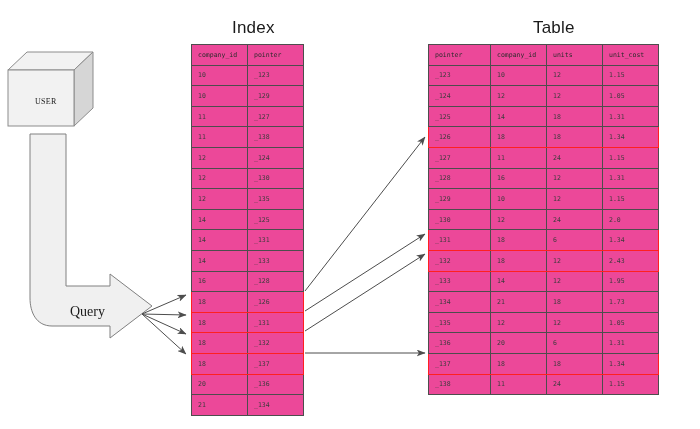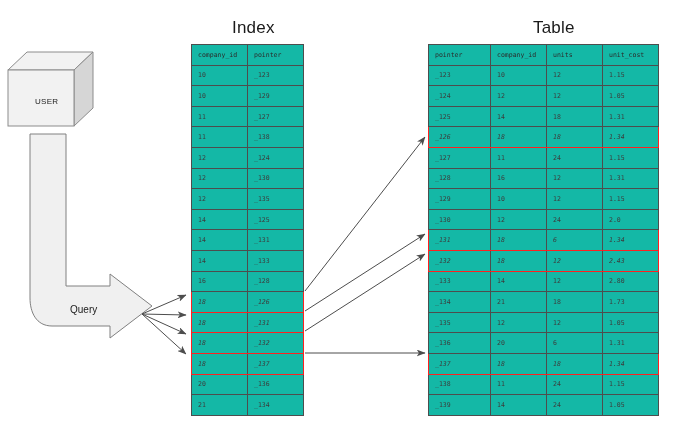--- a/index.html
+++ b/index.html
@@ -32,21 +32,21 @@
     letter-spacing: 0.2px;
     white-space: nowrap;
   }
   #title-index { left: 232px; top: 2px; }
   #title-table { left: 533px; top: 2px; }
 
   
   .grid {
     position: absolute;
     border-collapse: collapse;
-    background: #14b8a6;
+    background: #ec4899;
     table-layout: fixed;
   }
   .grid td, .grid th {
     border: 1px solid #4d4d4d;
     font-size: 6.5px;
     font-family: "DejaVu Sans Mono", monospace;
     color: #3c3c3c;
     padding: 0 0 0 6px;
     text-align: left;
     font-weight: 400;
@@ -75,46 +75,45 @@
   #data-table th, #data-table td { height: 19.6px; }
   #data-table .col-ptr  { width: 62px; }
   #data-table .col-cid  { width: 56px; }
   #data-table .col-un   { width: 56px; }
   #data-table .col-uc   { width: 56px; }
 
   
   .grid tr.hl td {
     border-top: 1.6px solid #ff2020;
     border-bottom: 1.6px solid #ff2020;
-    font-style: italic;
   }
   .grid tr.hl td:first-child { border-left: 1.6px solid #ff2020; }
   .grid tr.hl td:last-child  { border-right: 1.6px solid #ff2020; }
 
   
   #art {
     position: absolute;
     left: 0; top: 0;
     width: 700px; height: 429px;
     pointer-events: none;
   }
 
   
   .shape-label {
     position: absolute;
     font-size: 8px;
-    font-family: Liberation Sans, sans-serif;
+    font-family: Liberation Serif, serif;
     color: #1a1a1a;
     white-space: nowrap;
     text-align: right;
   }
   #user-label { left: 35px; top: 81px; font-size: 8px; letter-spacing: 0.3px; }
   #query-label {
     left: 70px; top: 288px;
-    font-size: 10px;
+    font-size: 14px;
   }
 </style>
 </head>
 <body>
 
 <div id="canvas">
 
   <div class="title" id="title-index">Index</div>
   <div class="title" id="title-table">Table</div>
 
@@ -319,21 +318,21 @@
         <tr class="hl">
           <td>_132</td>
           <td>18</td>
           <td>12</td>
           <td>2.43</td>
         </tr>
         <tr>
           <td>_133</td>
           <td>14</td>
           <td>12</td>
-          <td>2.80</td>
+          <td>1.95</td>
         </tr>
         <tr>
           <td>_134</td>
           <td>21</td>
           <td>18</td>
           <td>1.73</td>
         </tr>
         <tr>
           <td>_135</td>
           <td>12</td>
@@ -351,22 +350,16 @@
           <td>18</td>
           <td>18</td>
           <td>1.34</td>
         </tr>
         <tr>
           <td>_138</td>
           <td>11</td>
           <td>24</td>
           <td>1.15</td>
         </tr>
-        <tr>
-          <td>_139</td>
-          <td>14</td>
-          <td>24</td>
-          <td>1.05</td>
-        </tr>
       </tbody>
   </table>
 
 </div>
 
 </body></html>

